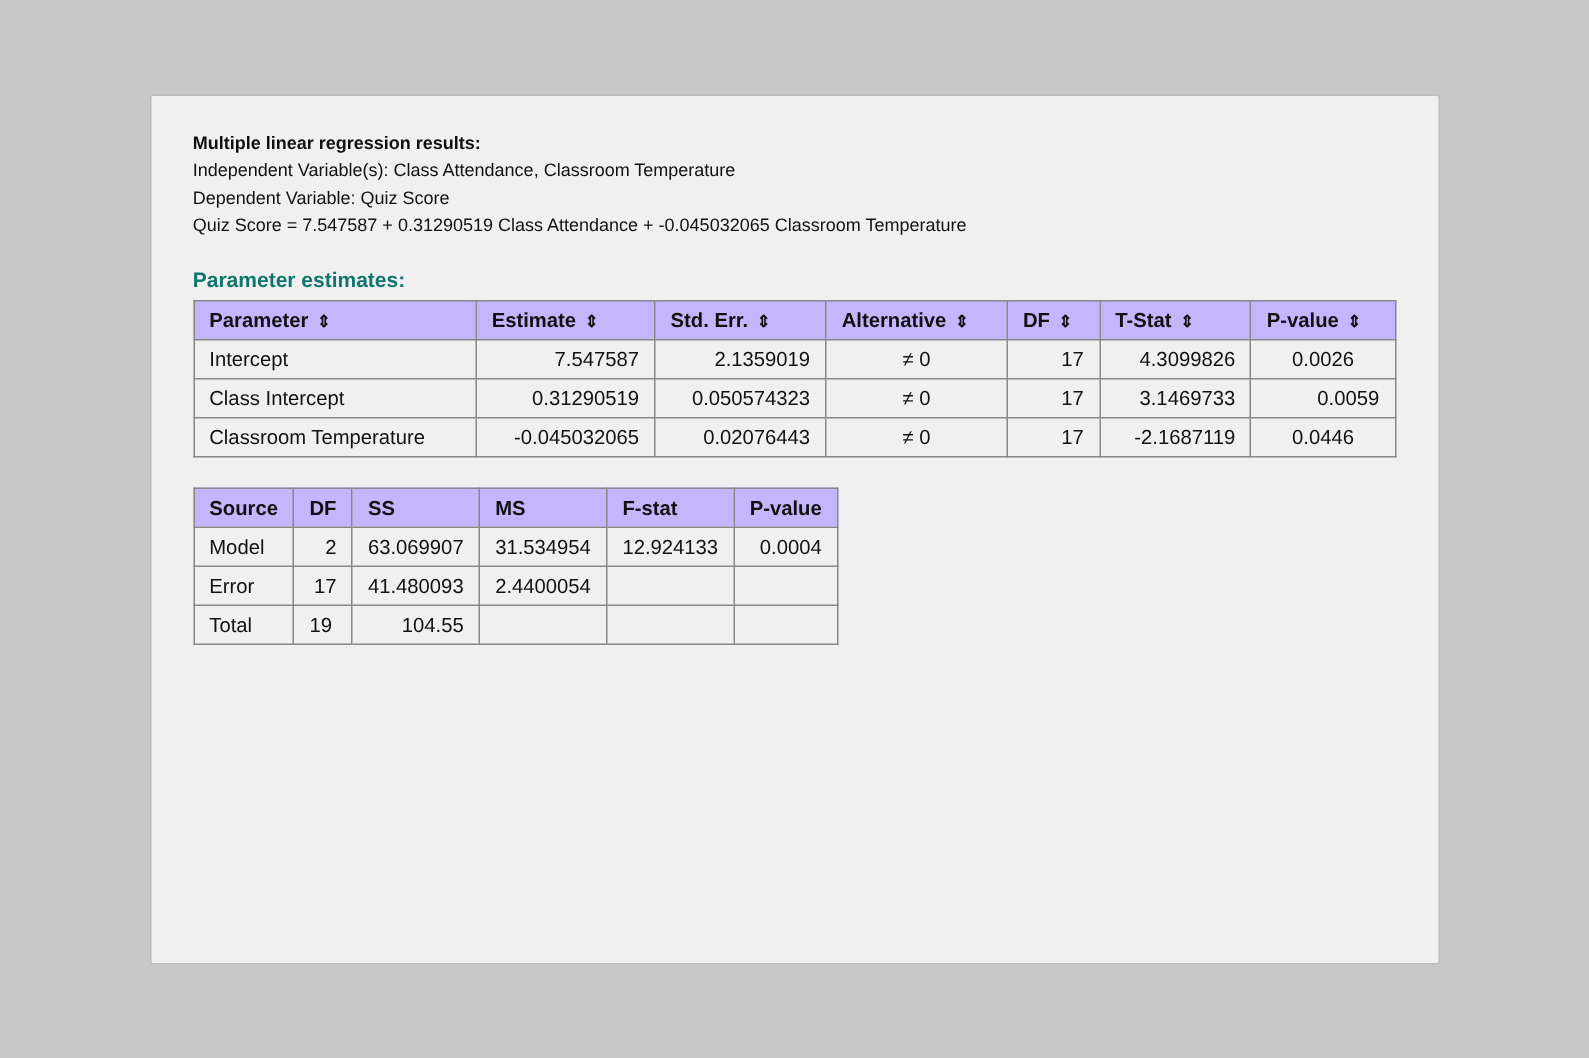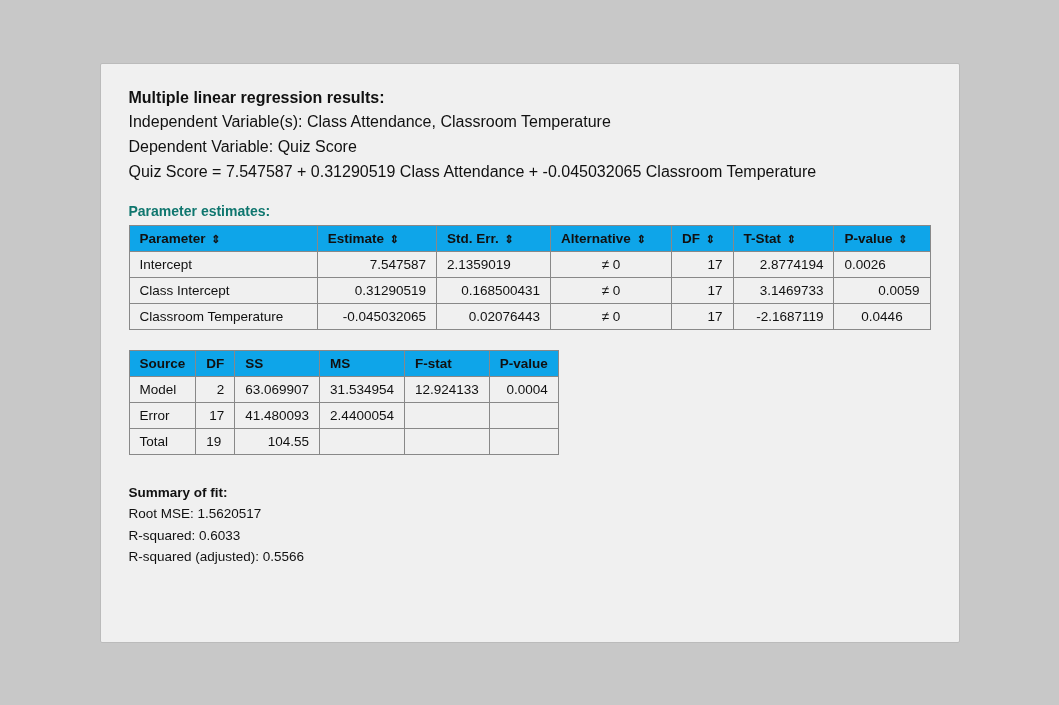--- a/index.html
+++ b/index.html
@@ -17,21 +17,21 @@
       border: 1px solid #bbb;
       padding: 22px 28px 28px 28px;
       width: 860px;
       min-height: 580px;
       border-radius: 2px;
     }
     .header-block {
       margin-bottom: 18px;
     }
     .header-block p {
-      font-size: 16px;
+      font-size: 12px;
       line-height: 1.55;
       color: #111;
     }
     .header-block p.bold {
       font-weight: bold;
     }
     .section-title {
       font-size: 14px;
       font-weight: bold;
       margin-bottom: 6px;
@@ -42,29 +42,29 @@
       font-size: 13.5px;
       color: #111;
     }
     table th, table td {
       border: 1px solid #888;
       padding: 5px 10px;
       text-align: left;
       white-space: nowrap;
     }
     table th {
-      background: #0ea5e9;
+      background: #c4b5fd;
       font-weight: bold;
     }
     .param-table {
       width: 100%;
       margin-bottom: 20px;
     }
     .anova-table {
-      margin-bottom: 27px;
+      margin-bottom: 12px;
     }
     .summary-block p {
       font-size: 13.5px;
       color: #111;
       line-height: 1.6;
     }
     .summary-block .bold {
       font-weight: bold;
     }
     .sort-arrow {
@@ -94,30 +94,30 @@
         <th>Alternative <span class="sort-arrow">⇕</span></th>
         <th>DF <span class="sort-arrow">⇕</span></th>
         <th>T-Stat <span class="sort-arrow">⇕</span></th>
         <th>P-value <span class="sort-arrow">⇕</span></th>
       </tr>
     </thead>
     <tbody id="param-tbody">
     <tr>
       <td>Intercept</td>
       <td style="text-align:right">7.547587</td>
-      <td style="text-align:left">2.1359019</td>
+      <td style="text-align:right">2.1359019</td>
       <td style="text-align:center">≠ 0</td>
       <td style="text-align:right">17</td>
-      <td style="text-align:right">2.8774194</td>
-      <td style="text-align:left">0.0026</td>
+      <td style="text-align:right">4.3099826</td>
+      <td style="text-align:center">0.0026</td>
     </tr>
         <tr>
       <td>Class Intercept</td>
       <td style="text-align:right">0.31290519</td>
-      <td style="text-align:right">0.168500431</td>
+      <td style="text-align:right">0.050574323</td>
       <td style="text-align:center">≠ 0</td>
       <td style="text-align:right">17</td>
       <td style="text-align:right">3.1469733</td>
       <td style="text-align:right">0.0059</td>
     </tr>
         <tr>
       <td>Classroom Temperature</td>
       <td style="text-align:right">-0.045032065</td>
       <td style="text-align:right">0.02076443</td>
       <td style="text-align:center">≠ 0</td>
@@ -160,20 +160,14 @@
       <td>Total</td>
       <td style="text-align:left">19</td>
       <td style="text-align:right">104.55</td>
       <td style="text-align:right"></td>
       <td style="text-align:right"></td>
       <td style="text-align:right"></td>
     </tr>
       </tbody>
   </table>
 
-  <div class="summary-block">
-    <p class="bold">Summary of fit:</p>
-    <p>Root MSE: 1.5620517</p>
-    <p>R-squared: 0.6033</p>
-    <p>R-squared (adjusted): 0.5566</p>
-  </div>
 
 </div>
 
 </body></html>

